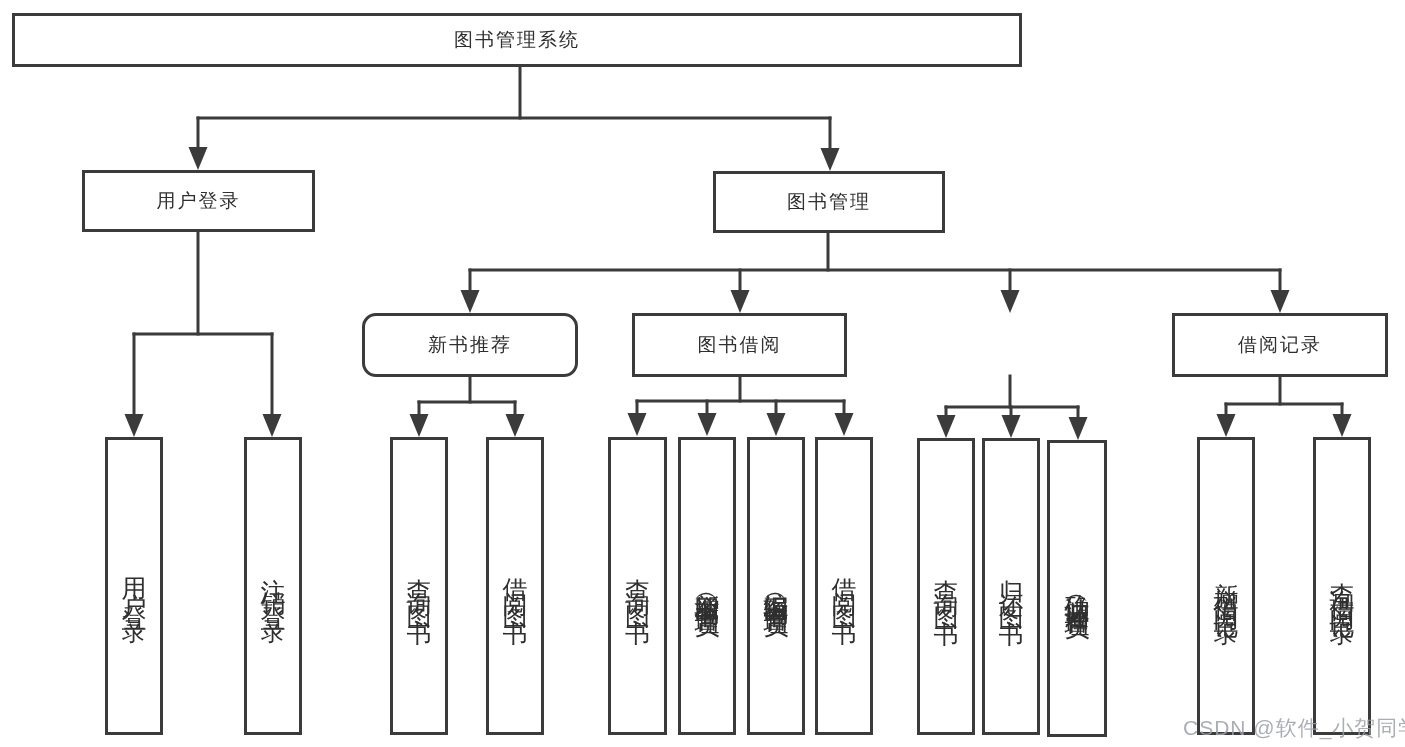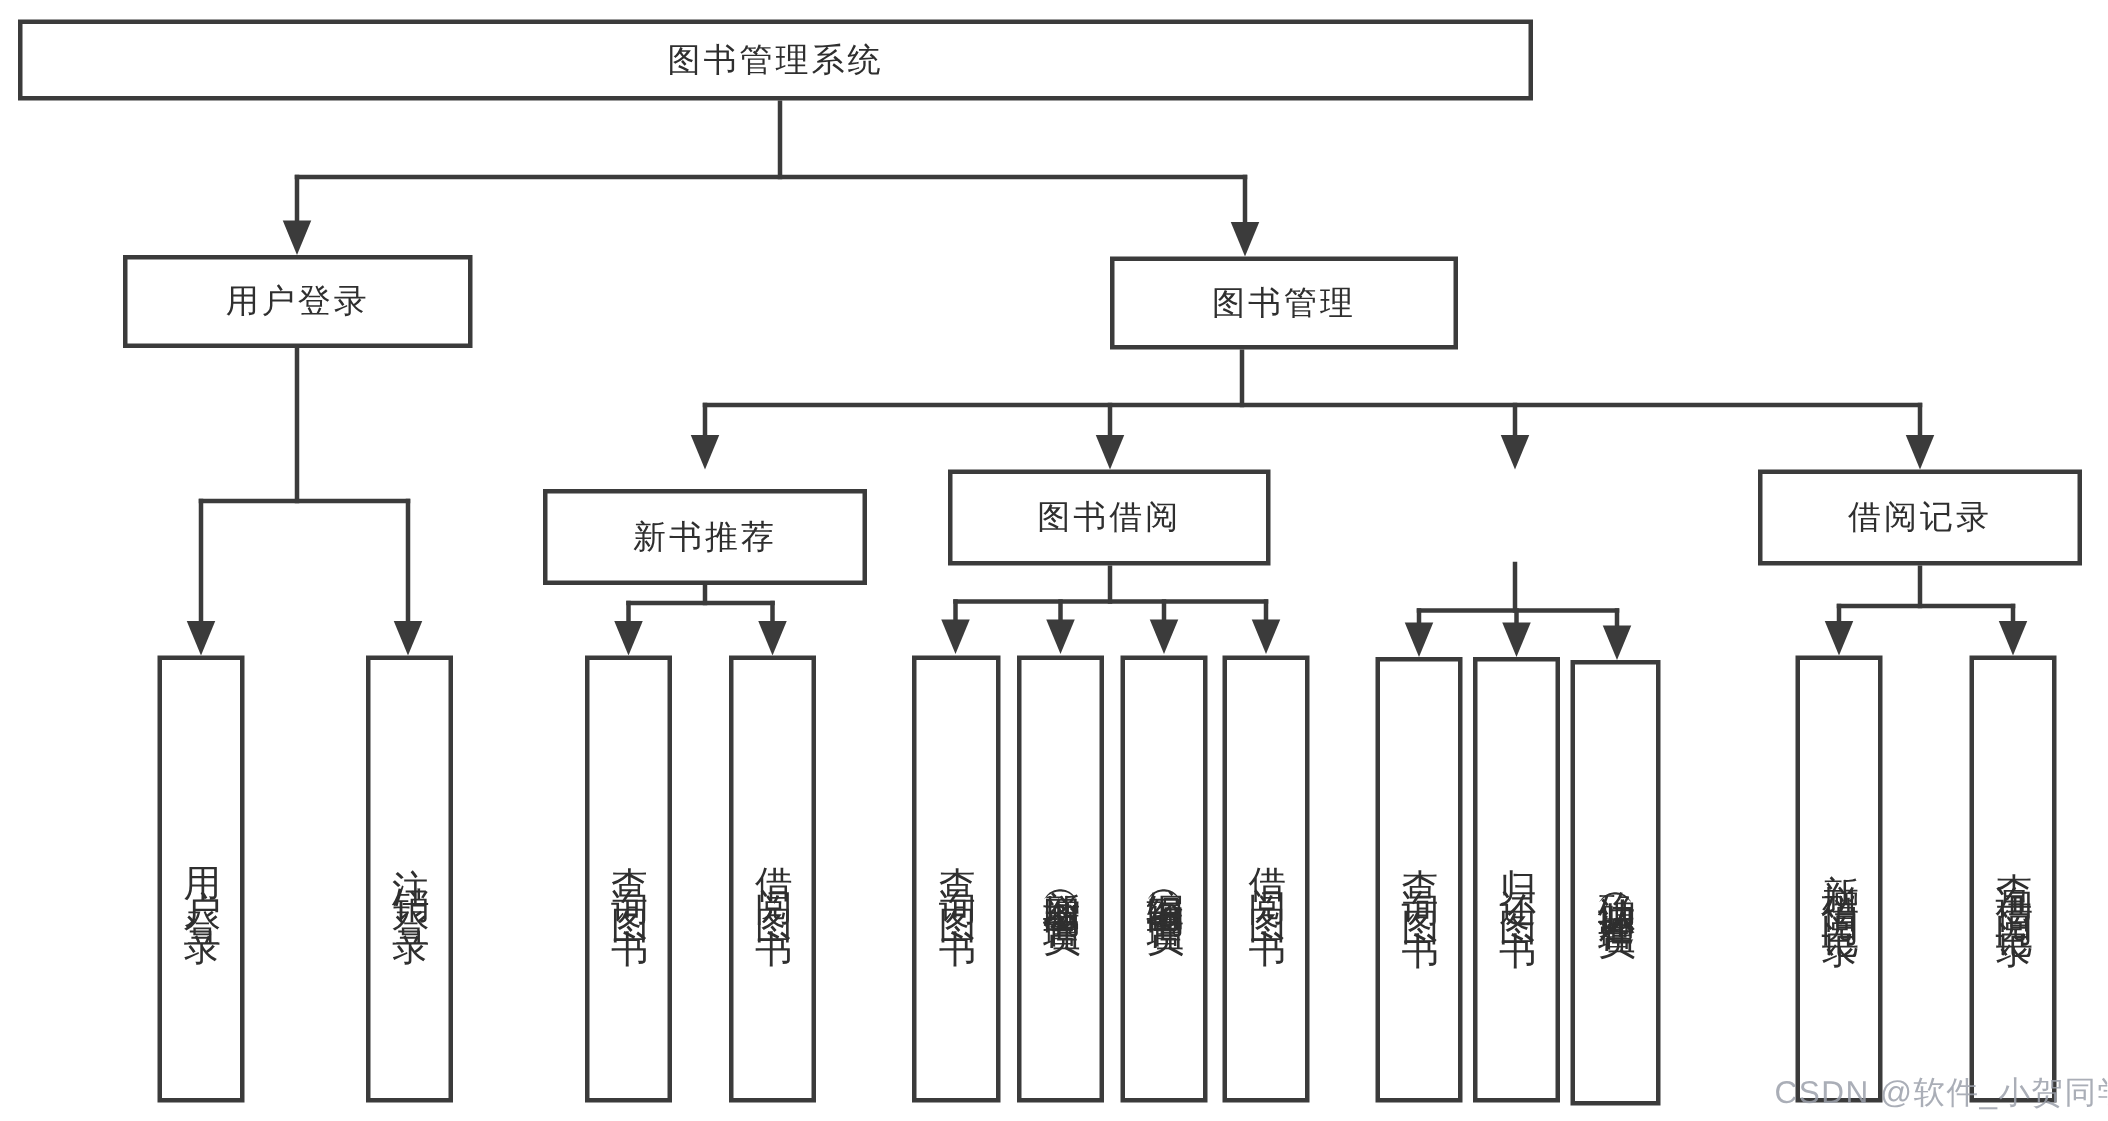--- a/index.html
+++ b/index.html
@@ -22,21 +22,21 @@
     box-sizing: border-box;
     background: #ffffff;
     border: 3px solid #3b3b3b;
     color: #2f2f2f;
     display: flex;
     align-items: center;
     justify-content: center;
     text-align: center;
   }
   .hnode {
-    font-size: 22px;
+    font-size: 19px;
     letter-spacing: 2px;
     white-space: nowrap;
   }
   .vnode { overflow: hidden; }
   .vtext {
     writing-mode: vertical-lr;
     text-orientation: mixed;
     font-size: 25px;
     line-height: 1.15;
     white-space: nowrap;
@@ -123,23 +123,23 @@
       <use href="#ah" x="1011" y="438"></use>
       <use href="#ah" x="1078" y="440"></use>
       <use href="#ah" x="1226" y="437"></use>
       <use href="#ah" x="1342" y="437"></use>
     </g>
   </svg>
 
   <div class="node hnode" style="left:12px; top:13px; width:1010px; height:54px;">图书管理系统</div>
 
   <div class="node hnode" style="left:82px; top:170px; width:233px; height:62px;">用户登录</div>
-  <div class="node hnode" style="left:713px; top:171px; width:232px; height:62px;margin-left:27px;">图书管理</div>
+  <div class="node hnode" style="left:713px; top:171px; width:232px; height:62px;">图书管理</div>
 
-  <div class="node hnode" style="left:362px; top:326px; width:216px; height:64px;">新书推荐</div>
+  <div class="node hnode" style="left:362px; top:313px; width:216px; height:64px;border-radius:14px;">新书推荐</div>
   <div class="node hnode" style="left:632px; top:313px; width:215px; height:64px;">图书借阅</div>
   <div class="node hnode" style="left:1172px; top:313px; width:216px; height:64px;">借阅记录</div>
 
   <div class="node vnode" style="left:105px; top:437px; width:58px; height:298px;">
     <span class="vtext" style="letter-spacing: 14px;">用户登录</span>
   </div>
   <div class="node vnode" style="left:244px; top:437px; width:58px; height:298px;">
     <span class="vtext" style="letter-spacing: 14px;">注销登录</span>
   </div>
 

